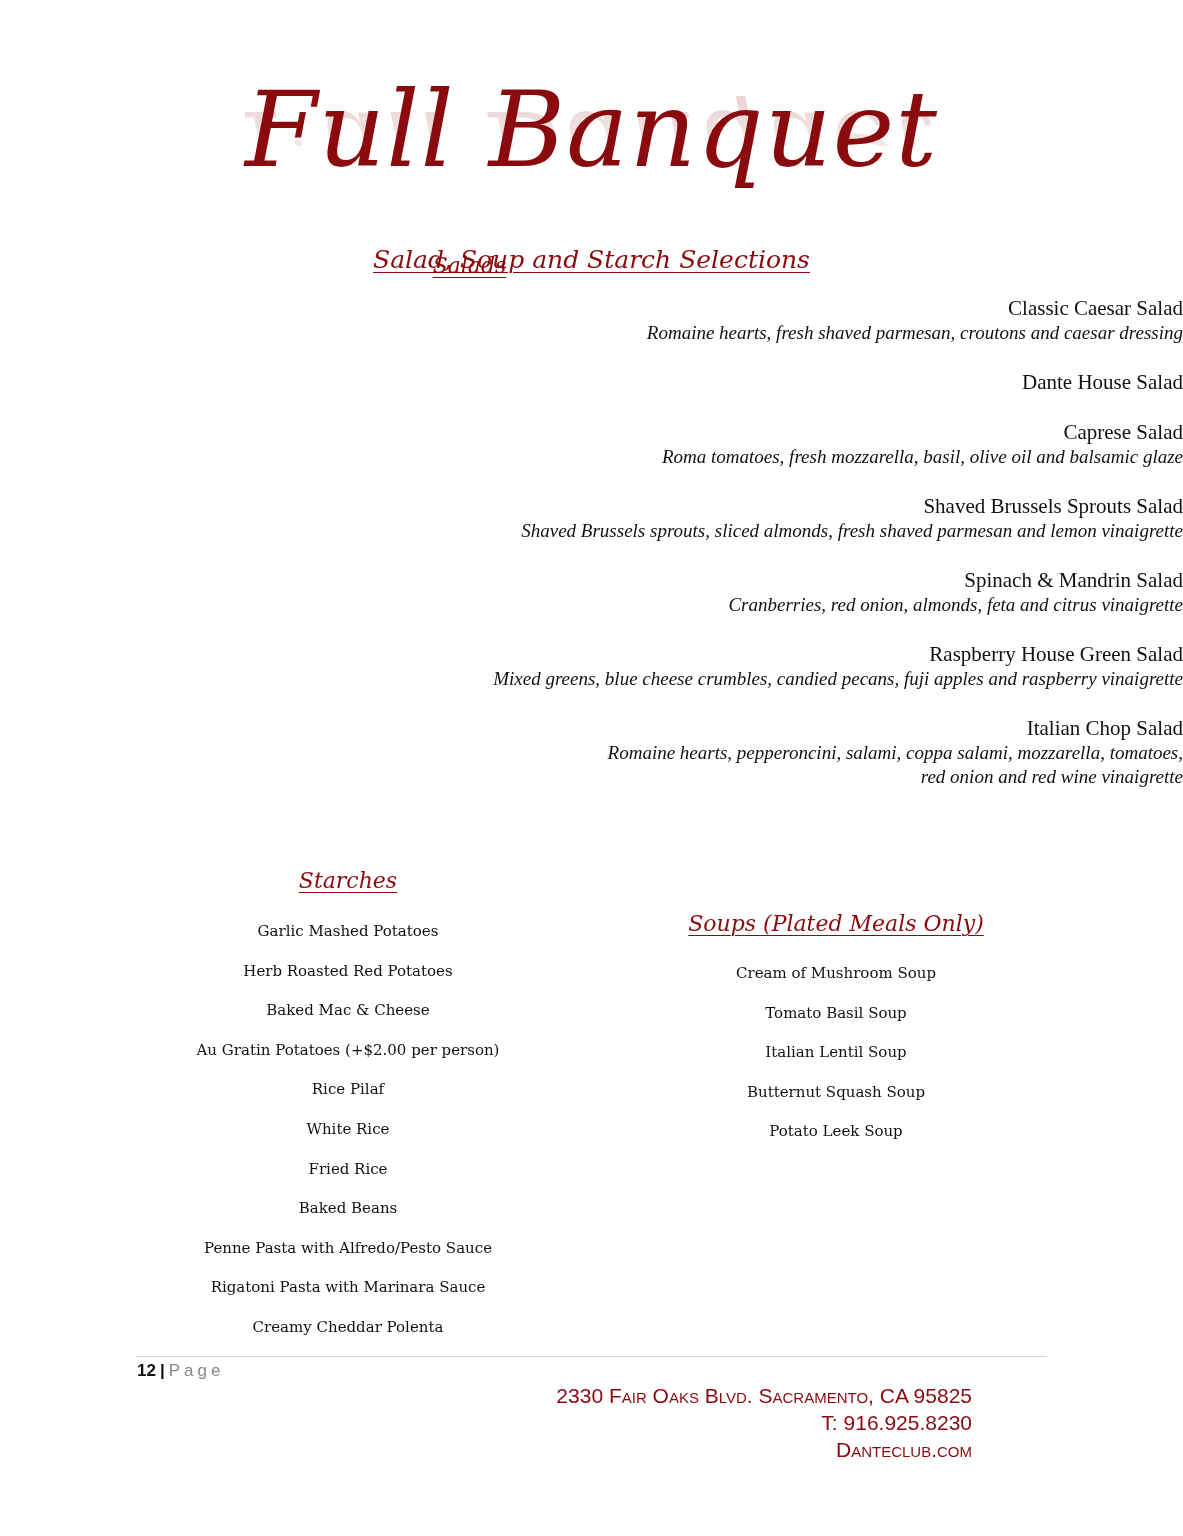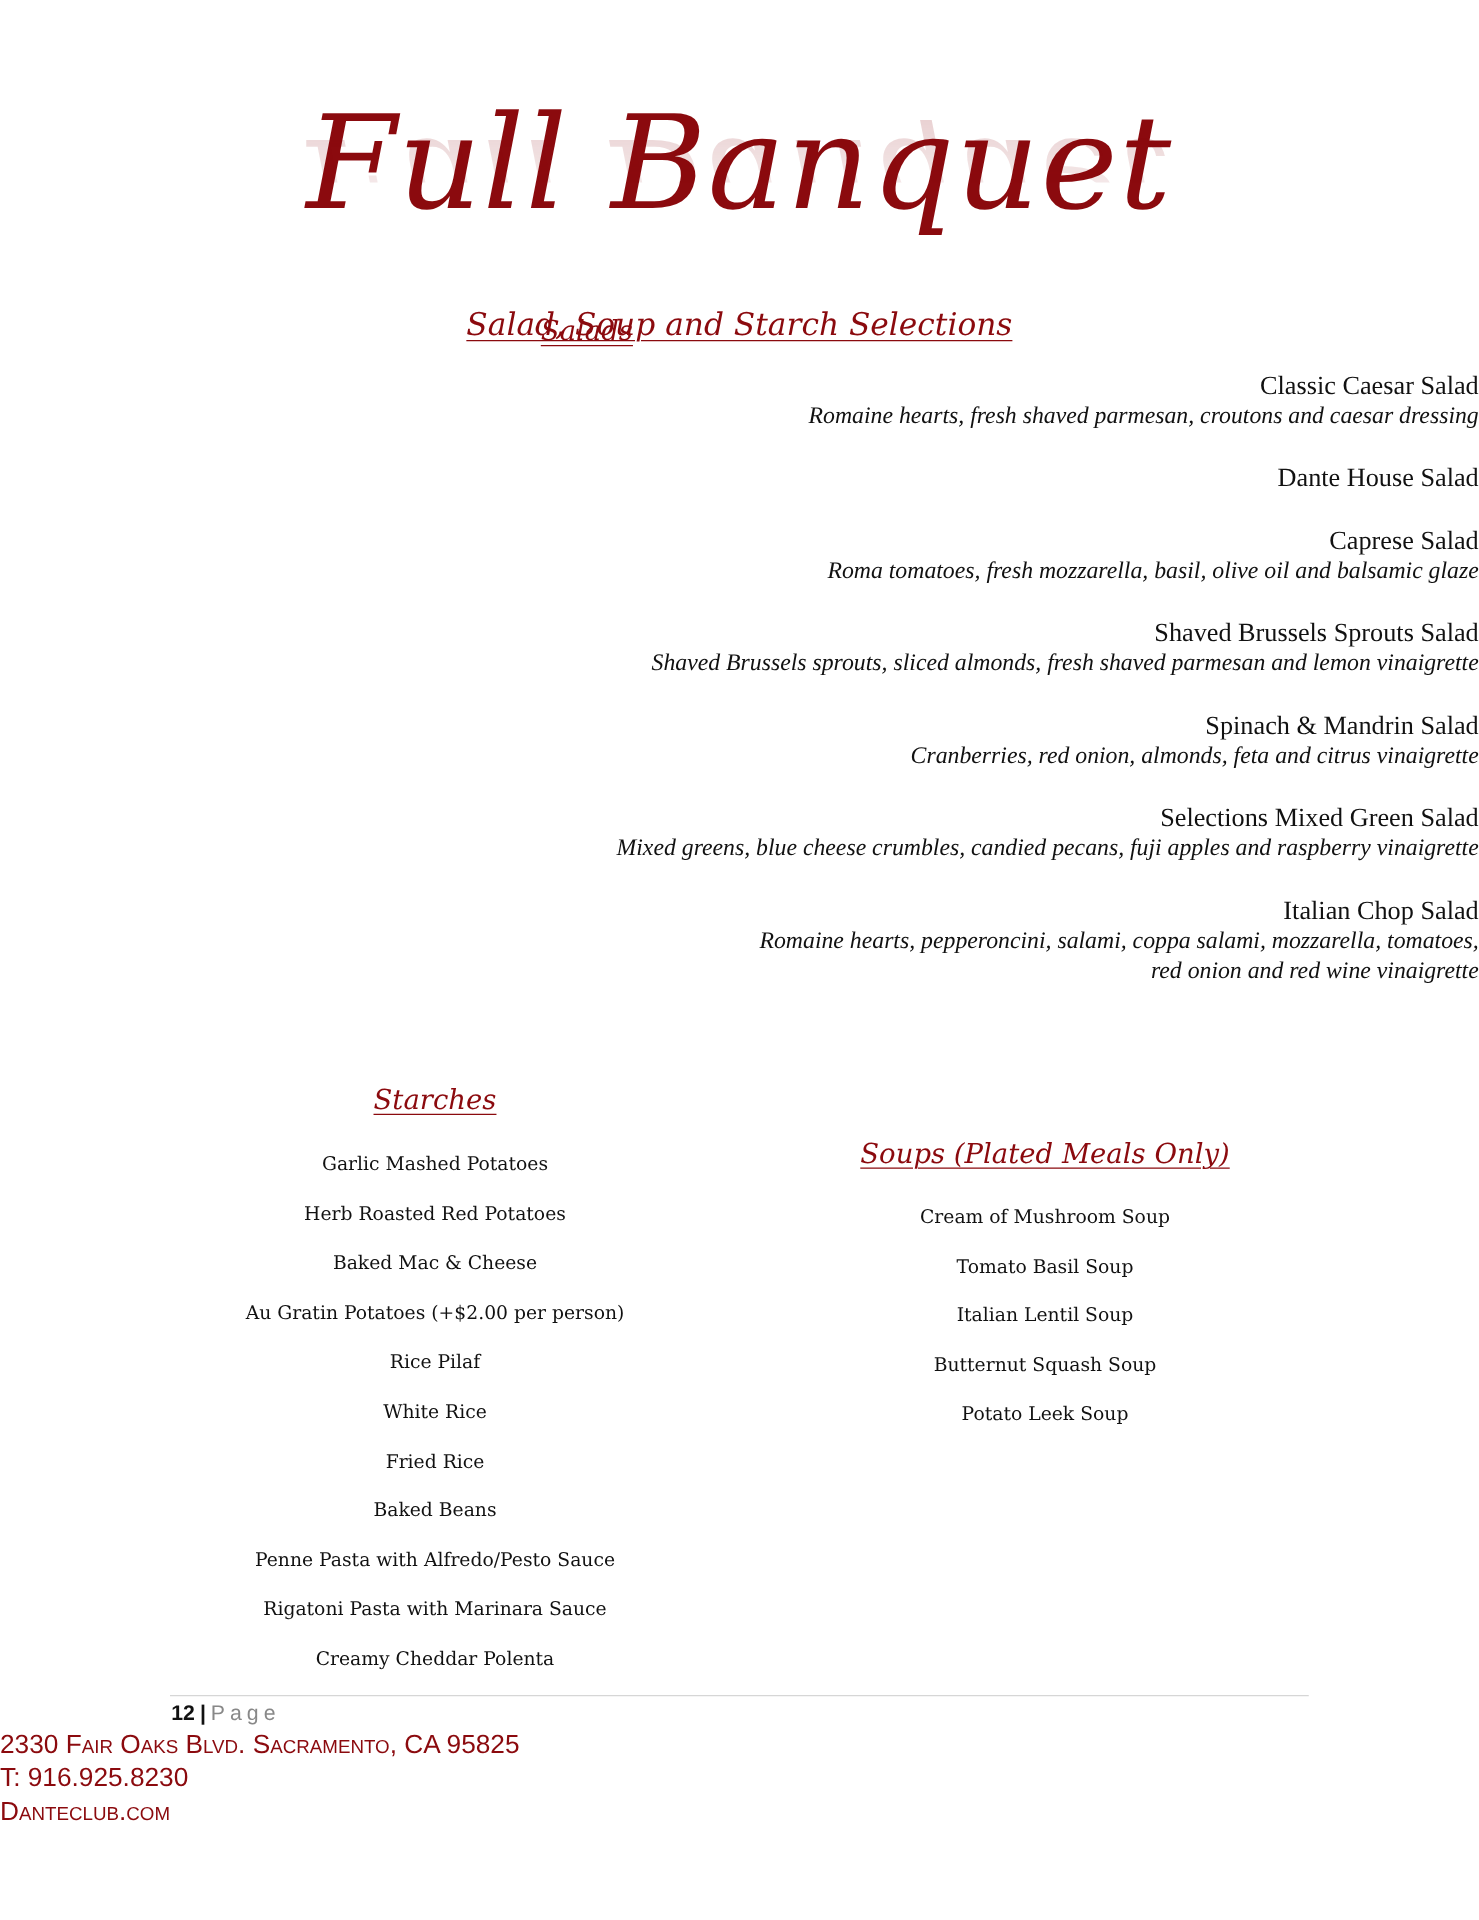--- a/index.html
+++ b/index.html
@@ -29,21 +29,21 @@
     .soups-head { position: absolute; left: 636px; top: 911px; width: 400px; text-align: center; }
     .soups { position: absolute; left: 636px; top: 954px; width: 400px; text-align: center; }
     .list-item { font-family: "DejaVu Serif", serif; font-size: 15px; line-height: 39.6px; color: #111; }
 
     .footer-rule { position: absolute; left: 136px; top: 1356px; width: 911px; height: 1px; background: #d6d6d6; }
     .page-num { position: absolute; left: 137px; top: 1361px; font-family: "Liberation Sans", sans-serif; font-size: 17px; }
     .page-num .num { font-weight: bold; color: #111; margin-top: 32px; }
     .page-num .bar { font-weight: bold; color: #111; margin: 0 4px; }
     .page-num .lbl { color: #888; letter-spacing: 4px; }
 
-    .address { position: absolute; left: 0; top: 1382px; width: 972px; text-align: left; font-family: "Liberation Sans", sans-serif; color: #8b0a0e; font-size: 21px; line-height: 27px; font-variant: small-caps; }
+    .address { position: absolute; left: 0; top: 1382px; width: 972px; text-align: right; font-family: "Liberation Sans", sans-serif; color: #8b0a0e; font-size: 21px; line-height: 27px; font-variant: small-caps; }
   </style>
 </head>
 <body>
 
 <div class="page">
 
   <div class="title-wrap">
     <span class="title">Full Banquet</span>
   </div>
   <div class="title-reflect">
@@ -72,21 +72,21 @@
     </div>
     <div class="salad">
       <div class="salad-name">Shaved Brussels Sprouts Salad</div>
       <div class="salad-desc">Shaved Brussels sprouts, sliced almonds, fresh shaved parmesan and lemon vinaigrette</div>
     </div>
     <div class="salad">
       <div class="salad-name">Spinach &amp; Mandrin Salad</div>
       <div class="salad-desc">Cranberries, red onion, almonds, feta and citrus vinaigrette</div>
     </div>
     <div class="salad">
-      <div class="salad-name">Selections Mixed Green Salad</div>
+      <div class="salad-name">Raspberry House Green Salad</div>
       <div class="salad-desc">Mixed greens, blue cheese crumbles, candied pecans, fuji apples and raspberry vinaigrette</div>
     </div>
     <div class="salad">
       <div class="salad-name">Italian Chop Salad</div>
       <div class="salad-desc">Romaine hearts, pepperoncini, salami, coppa salami, mozzarella, tomatoes,
 red onion and red wine vinaigrette</div>
     </div>
   </div>
 
   <div class="sec-head starches-head">

